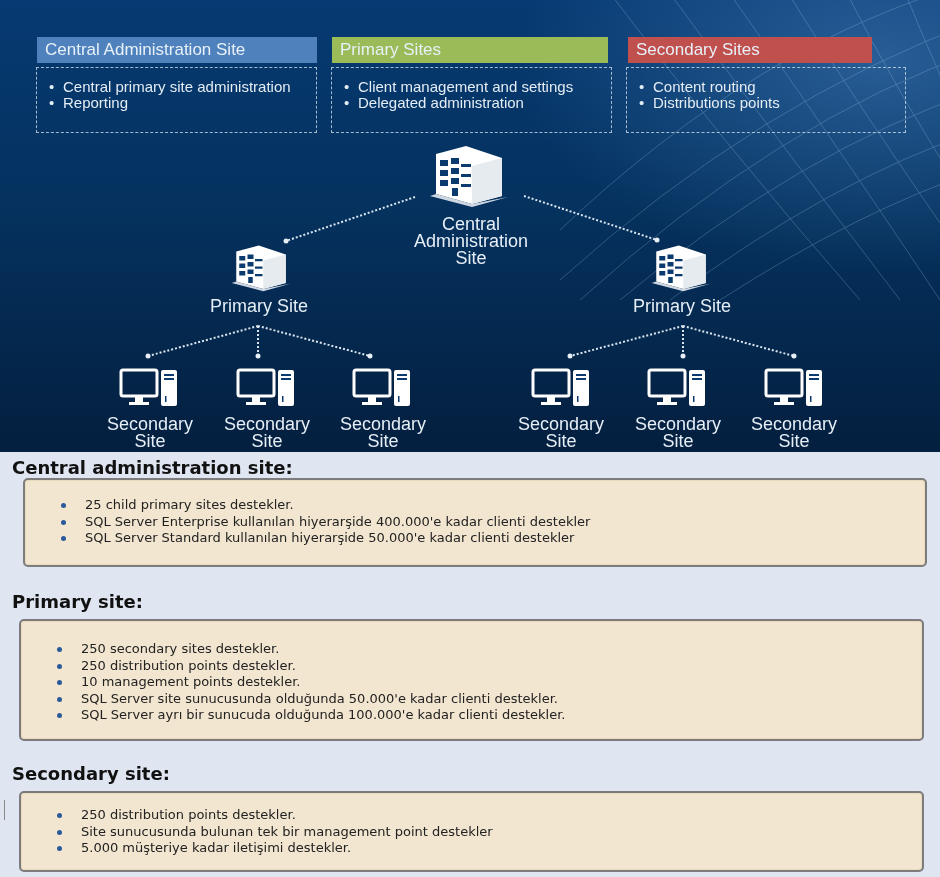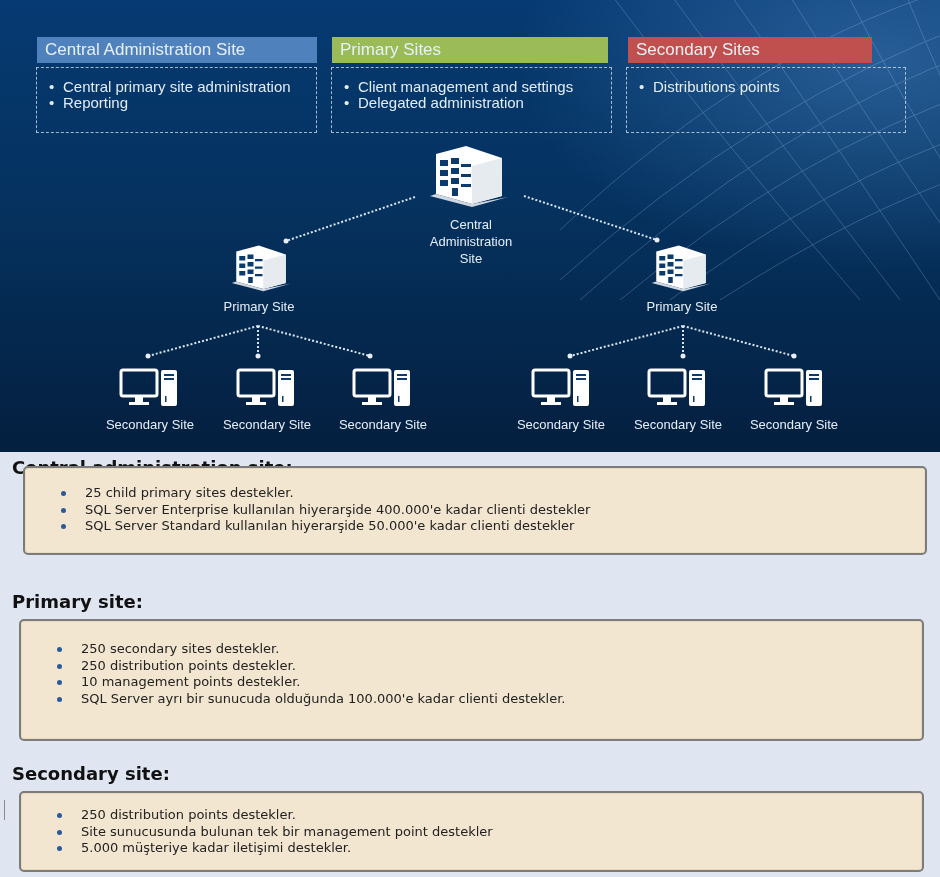--- a/index.html
+++ b/index.html
@@ -27,21 +27,21 @@
   }
   .cat-box ul { list-style: none; }
   .cat-box li {
     color: #e4ecf4; font-family: "Liberation Sans", sans-serif; font-size: 15px; line-height: 16px;
     position: relative; padding-left: 14px;
   }
   .cat-box li::before { content: "•"; position: absolute; left: 0; top: 0; }
 
   .node-label {
     position: absolute; color: #e6eef6; font-family: "Liberation Sans", sans-serif;
-    font-size: 13px; line-height: 17px; text-align: center;
+    font-size: 18px; line-height: 17px; text-align: center;
   }
   .icon { position: absolute; }
   svg.links { position: absolute; left: 0; top: 0; }
 
   
   .section-title {
     position: absolute; left: 12px; font-family: "DejaVu Sans", sans-serif;
     font-weight: bold; font-size: 18px; color: #111;
   }
   .info-box {
@@ -93,20 +93,21 @@
   <div class="cat-box" style="left:331px;top:67px;width:281px;">
     <ul>
       <li>Client management and settings</li>
       <li>Delegated administration</li>
     </ul>
   </div>
 
   <div class="cat-header" style="left:628px;top:37px;width:244px;background:#c0504d;">Secondary Sites</div>
   <div class="cat-box" style="left:626px;top:67px;width:280px;">
     <ul>
+      <li>Content routing</li>
       <li>Distributions points</li>
     </ul>
   </div>
 
   <svg class="links" width="940" height="452">
     <g stroke="#dce6f0" stroke-width="2" stroke-dasharray="2 2" fill="none">
       <line x1="415" y1="197" x2="286" y2="241"></line>
       <line x1="524" y1="196" x2="657" y2="240"></line>
       <line x1="258" y1="326" x2="148" y2="356"></line>
       <line x1="258" y1="326" x2="258" y2="356"></line>
@@ -249,34 +250,35 @@
       <rect x="10" y="34" width="20" height="3" fill="#fff"></rect>
     <rect x="42" y="2" width="16" height="36" rx="2" fill="#fff"></rect>
     <rect x="45" y="6" width="10" height="2" fill="#0b3a6e"></rect>
       <rect x="45" y="10" width="10" height="2" fill="#0b3a6e"></rect>
     <rect x="46" y="28" width="1.5" height="6" fill="#0b3a6e"></rect>
   </svg>
   <div class="node-label" style="left:734px;top:416px;width:120px;">Secondary Site</div>
 </div>
 
 <div class="section-title" style="top:457px;">Central administration site:</div>
-<div class="info-box" style="left:23px;top:466px;width:904px;height:89px;">
+<div class="info-box" style="left:23px;top:478px;width:904px;height:89px;">
   <ul style="padding:17px 0 0 34px;">
     <li>25 child primary sites destekler.</li>
     <li>SQL Server Enterprise kullanılan hiyerarşide 400.000'e kadar clienti destekler</li>
     <li>SQL Server Standard kullanılan hiyerarşide 50.000'e kadar clienti destekler</li>
   </ul>
 </div>
 
 <div class="section-title" style="top:591px;">Primary site:</div>
 <div class="info-box" style="left:19px;top:619px;width:905px;height:122px;">
   <ul style="padding:20px 3px 0 34px;">
     <li>250 secondary sites destekler.</li>
     <li>250 distribution points destekler.</li>
     <li>10 management points destekler.</li>
+    <li>SQL Server site sunucusunda olduğunda 50.000'e kadar clienti destekler.</li>
     <li>SQL Server ayrı bir sunucuda olduğunda 100.000'e kadar clienti destekler.</li>
   </ul>
 </div>
 
 <div class="section-title" style="top:763px;">Secondary site:</div>
 <div class="info-box" style="left:19px;top:791px;width:905px;height:81px;">
   <ul style="padding:14px 0 0 34px;">
     <li>250 distribution points destekler.</li>
     <li>Site sunucusunda bulunan tek bir management point destekler</li>
     <li>5.000 müşteriye kadar iletişimi destekler.</li>

